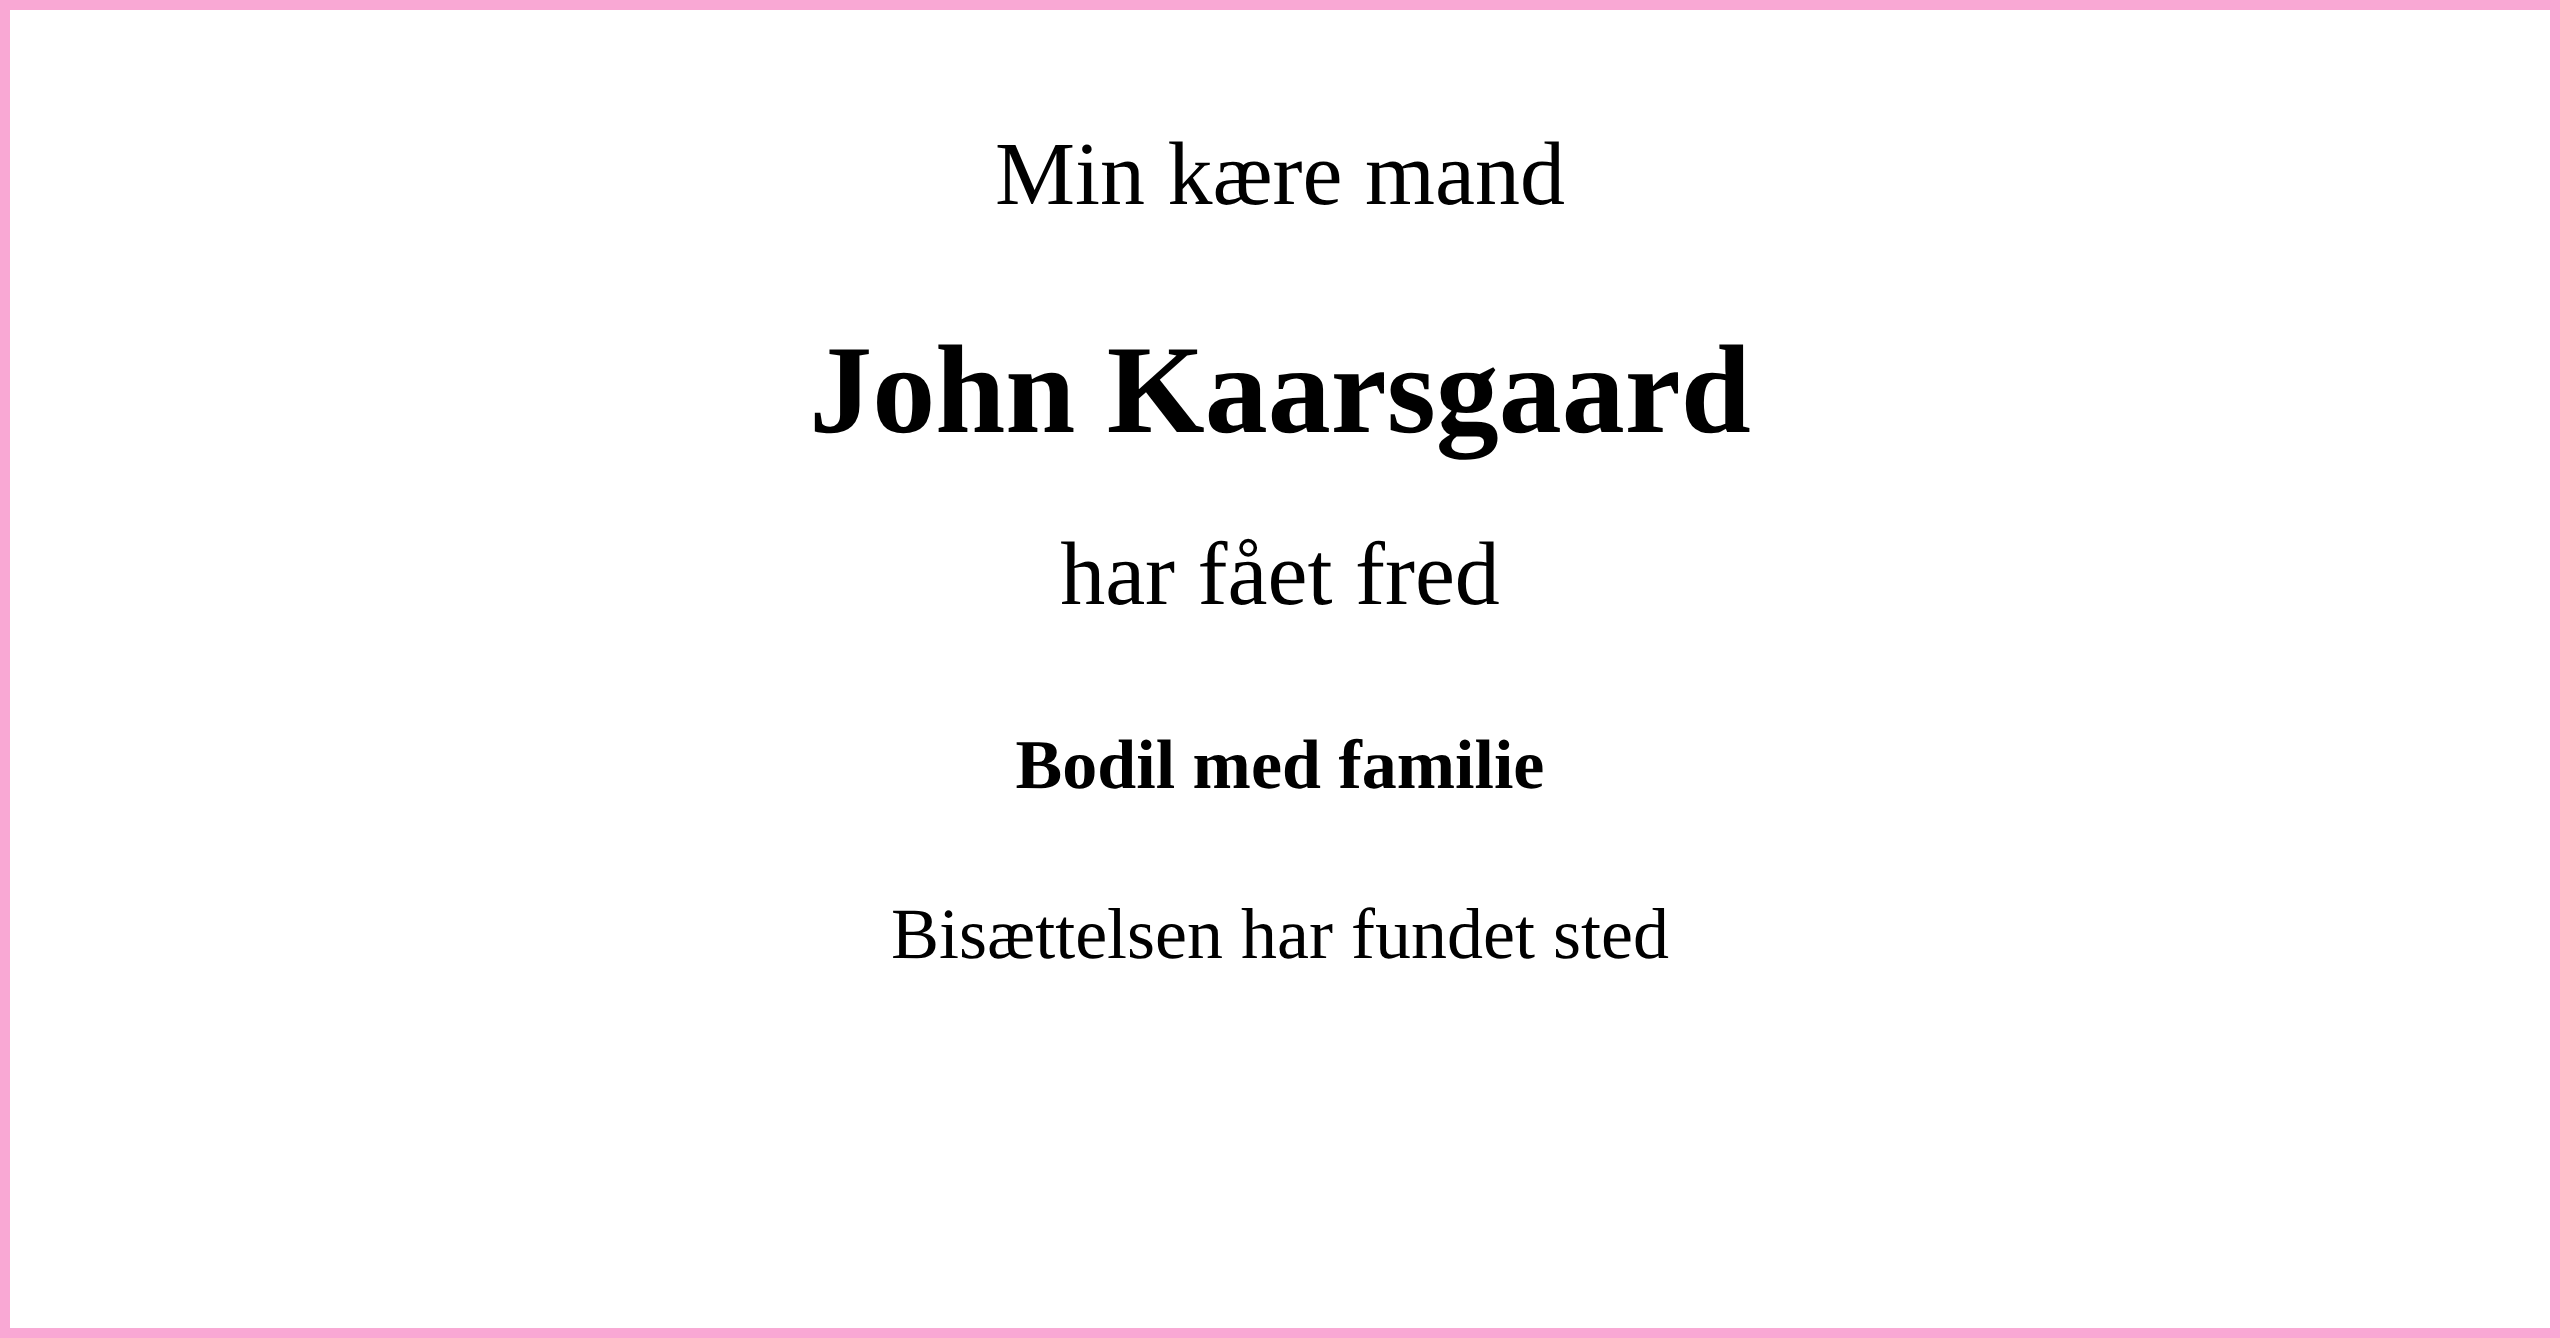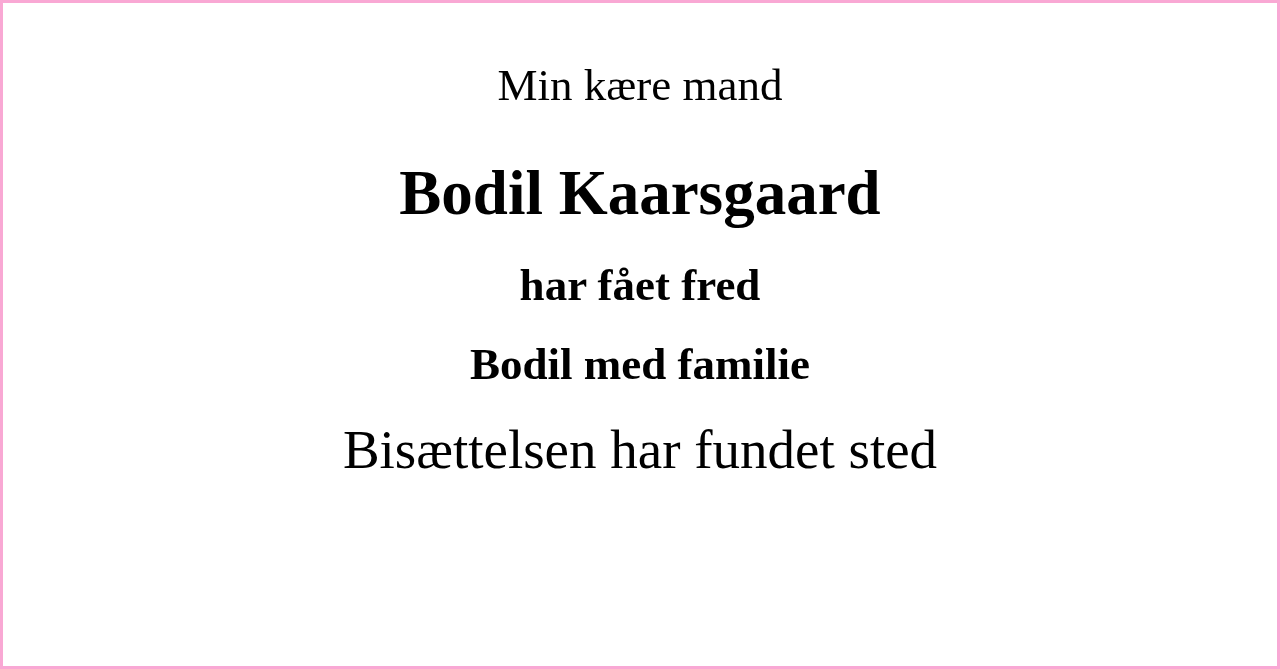--- a/index.html
+++ b/index.html
@@ -5,21 +5,21 @@
   html, body {
     margin: 0;
     padding: 0;
     background: #ffffff;
   }
   .page {
     position: relative;
     width: 1280px;
     height: 669px;
     box-sizing: border-box;
-    border: 3px solid #f9a8d4;
+    border: 5px solid #f9a8d4;
     background: #ffffff;
     font-family: "Liberation Serif", "DejaVu Serif", serif;
     color: #000000;
     text-align: center;
     overflow: hidden;
   }
   .intro {
     margin-top: 55px;
     font-size: 45px;
     line-height: 55px;
@@ -38,45 +38,45 @@
     font-weight: 400;
     white-space: nowrap;
   }
   .dates .birth-symbol { margin-right: 12px; }
   .dates .death-group  { margin-left: 46px; }
   .dates .death-symbol { margin-right: 16px; }
   .peace {
     margin-top: 30px;
     font-size: 45px;
     line-height: 55px;
-    font-weight: 700;
+    font-weight: 400;
   }
   .family {
-    margin-top: 24px;
-    font-size: 45px;
+    margin-top: 40px;
+    font-size: 35px;
     line-height: 55px;
     font-weight: 700;
   }
   .closing {
     margin-top: 30px;
-    font-size: 55px;
+    font-size: 36px;
     line-height: 55px;
     font-weight: 400;
   }
 </style>
 </head>
 <body>
 
 <div class="page">
 
   <div class="intro">
     <div>Min kære mand</div>
   </div>
 
-  <div class="name">Bodil Kaarsgaard</div>
+  <div class="name">John Kaarsgaard</div>
 
 
   <div class="peace">har fået fred</div>
 
   <div class="family">Bodil med familie</div>
 
   <div class="closing">Bisættelsen har fundet sted</div>
 
 </div>
 

